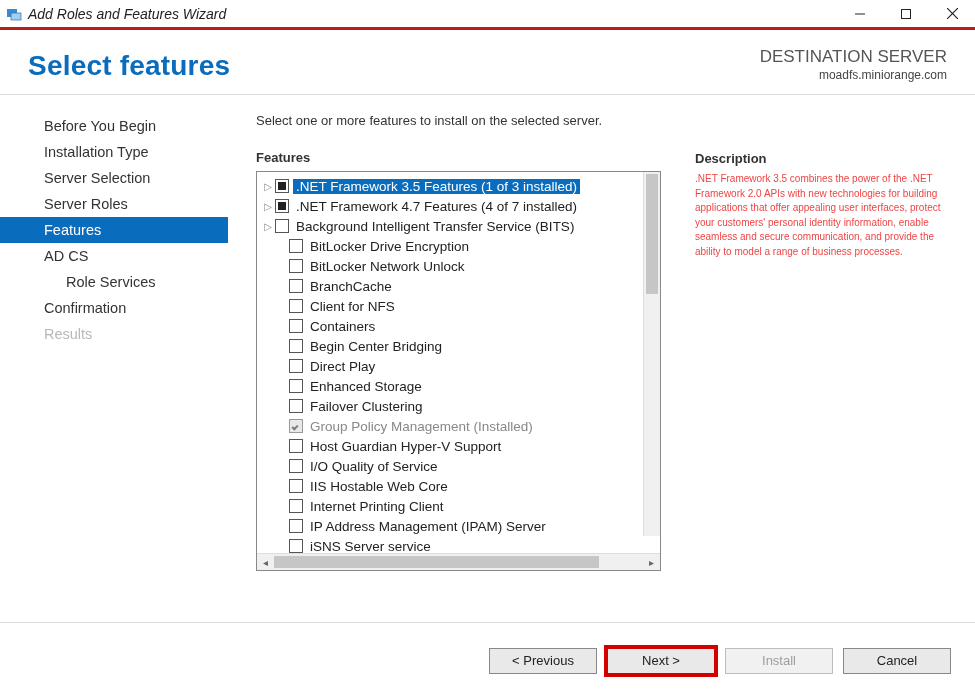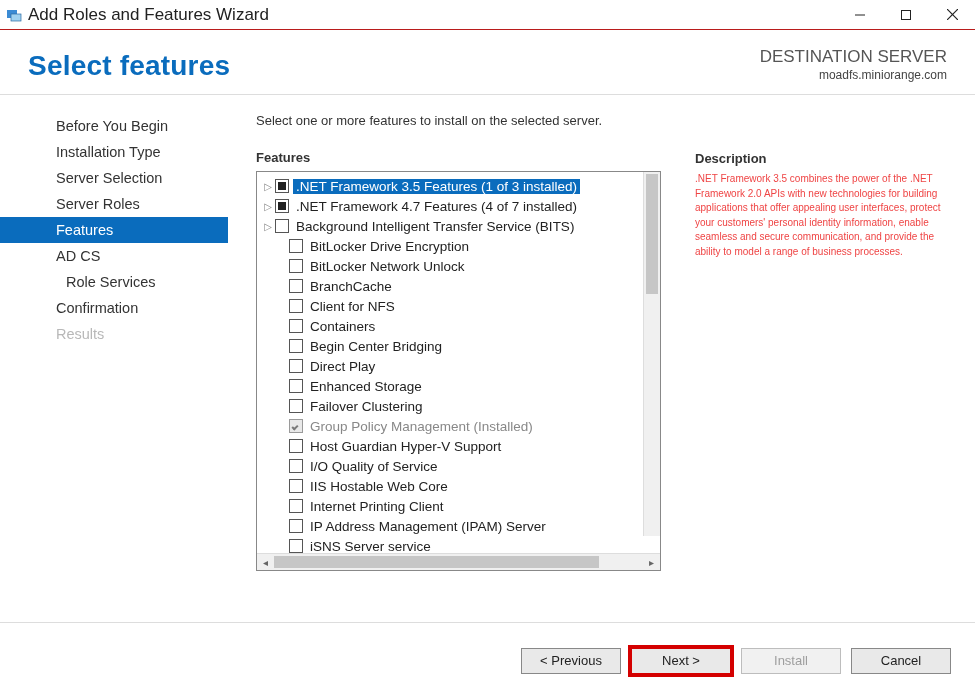--- a/index.html
+++ b/index.html
@@ -1,37 +1,37 @@
 <!DOCTYPE html>
 <html><head>
 <meta charset="utf-8">
 <style>
   * { box-sizing: border-box; font-family: "Segoe UI", Tahoma, sans-serif; }
   html, body { margin:0; padding:0; }
   body { width:975px; height:698px; background:#fff; color:#222; overflow:hidden; position:relative; }
 
   
-  .titlebar { height:30px; display:flex; align-items:center; padding:0 0 0 6px; border-bottom:1px solid #b91c1c; font-size:17px; }
+  .titlebar { height:30px; display:flex; align-items:center; padding:0 0 0 6px; border-bottom:3px solid #b91c1c; font-size:14px;font-style:italic; }
   .titlebar .app-icon { width:16px; height:16px; margin-right:6px; display:inline-flex; align-items:center; justify-content:center; }
   .win-controls { margin-left:auto; display:flex; }
   .win-btn { width:46px; height:30px; display:flex; align-items:center; justify-content:center; }
   .win-btn svg { stroke:#222; }
 
   
   .header { position:relative; height:65px; padding:20px 28px 0 28px; border-bottom:1px solid #ddd;}
   .page-title { font-size:28px; font-weight:700; color:#0a6cbd; letter-spacing:0.2px; }
   .dest { position:absolute; right:28px; top:16px; text-align:right; font-size:12px; color:#555; line-height:1.3; }
   .dest .lbl { font-size:17px; color:#555; }
   .dest .srv { color:#444;padding-left:35px; }
 
   
   .main { display:flex; height:527px; }
 
   .sidebar { width:228px; padding-top:18px; }
-  .side-item { padding:5px 0 5px 56px; font-size:14.5px; color:#333; cursor:default; }
+  .side-item { padding:5px 0 5px 44px; font-size:14.5px; color:#333; cursor:default; }
   .side-item.indent { padding-left:66px; }
   .side-item.active { background:#0a6cbd; color:#fff; }
   .side-item.disabled { color:#b8b8b8; }
 
   .content { flex:1; display:flex; padding:18px 28px 0 28px; }
   .left-col { width:405px; display:flex; flex-direction:column; }
   .intro { font-size:13px; color:#333; margin-bottom:22px; }
   .section-head { font-size:13px; font-weight:600; color:#333; margin-bottom:6px; }
   .listbox-wrap { border:1px solid #888; height:400px; position:relative; display:flex; flex-direction:column; }
   .list-scroll { flex:1; position:relative; overflow:hidden; }
@@ -53,21 +53,21 @@
   .hbar { height:17px; background:#f0f0f0; border-top:1px solid #ddd; display:flex; align-items:center; }
   .hbtn { width:17px; height:17px; display:flex; align-items:center; justify-content:center; color:#666; font-size:10px;}
   .htrack { flex:1; height:100%; position:relative; }
   .hthumb { position:absolute; top:2px; bottom:2px; left:0; width:88%; background:#c6c6c6; }
 
   .right-col { flex:1; padding-left:34px; padding-top:38px; }
   .desc-text { font-size:10px; color:#ef4444; line-height:1.45; max-width:250px; }
 
   
   .footer { height:76px; border-top:1px solid #ddd; display:flex; align-items:center; justify-content:flex-end; padding-right:24px; gap:10px; }
-  .btn { width:100px; height:26px; border:1px solid #888; background:#e9e9e9; font-size:13px; color:#222; display:flex; align-items:center; justify-content:center; }
+  .btn { width:108px; height:26px; border:1px solid #888; background:#e9e9e9; font-size:13px; color:#222; display:flex; align-items:center; justify-content:center; }
   .btn.disabled { color:#9e9e9e; border-color:#bdbdbd; background:#f1f1f1; }
   .btn.highlight-frame { outline:4px solid #d40000; outline-offset:-1px; }
 
 </style>
 </head>
 <body>
 
 <div class="titlebar">
   <span class="app-icon">
     <svg width="16" height="16" viewBox="0 0 16 16">

